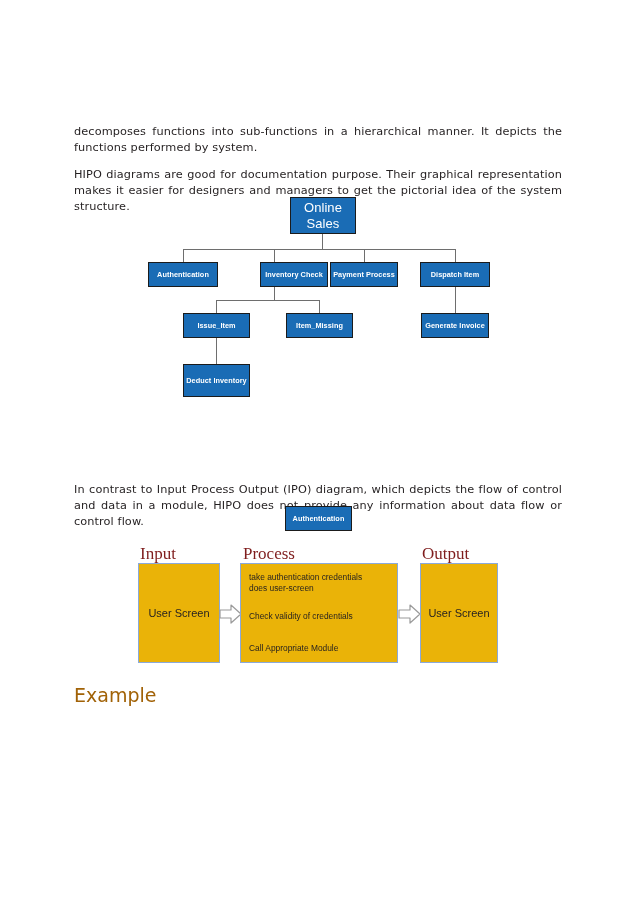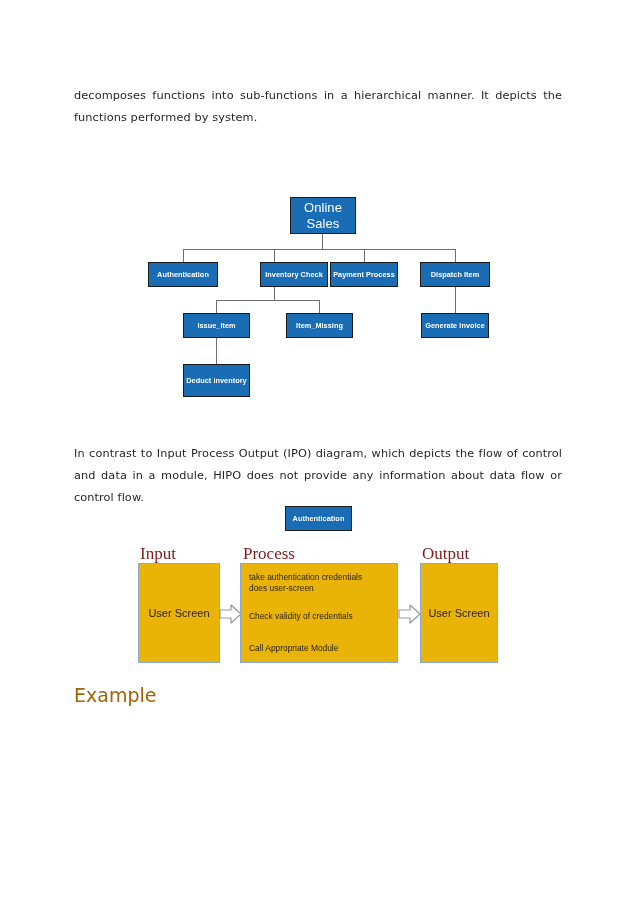--- a/index.html
+++ b/index.html
@@ -16,24 +16,25 @@
     width: 638px;
     height: 902px;
     background: #ffffff;
     overflow: hidden;
   }
 
   
   .para {
     position: absolute;
     font-size: 11.3px;
-    line-height: 22px;
+    line-height: 16px;
     text-align: justify;
     color: #231f20;
     letter-spacing: 0.1px;
+    margin-top: 39px;
   }
   .heading {
     position: absolute;
     font-size: 19px;
     line-height: 24px;
     font-weight: 400;
     color: #a16207;
   }
 
   
@@ -97,20 +98,21 @@
   .proc-item { position: absolute; }
   .arrow { position: absolute; }
 </style>
 </head>
 <body>
 
 <div id="page">
 
   <div class="para" style="left:74px; top:85px; width:488px;">decomposes functions into sub-functions in a hierarchical manner. It depicts the functions performed by system.</div>
 
+  <div class="para" style="left:74px; top:128px; width:488px;">HIPO diagrams are good for documentation purpose. Their graphical representation makes it easier for designers and managers to get the pictorial idea of the system structure.</div>
 
   <div class="tree">
 
     <div class="node root" style="left:290px; top:197px; width:66px; height:37px;">Online Sales</div>
 
     <div class="line v" style="left:322px; top:234px; height:15px;"></div>
 
     <div class="line h" style="left:183px; top:249px; width:273px;"></div>
 
     <div class="line v" style="left:183px; top:249px; height:13px;"></div>

